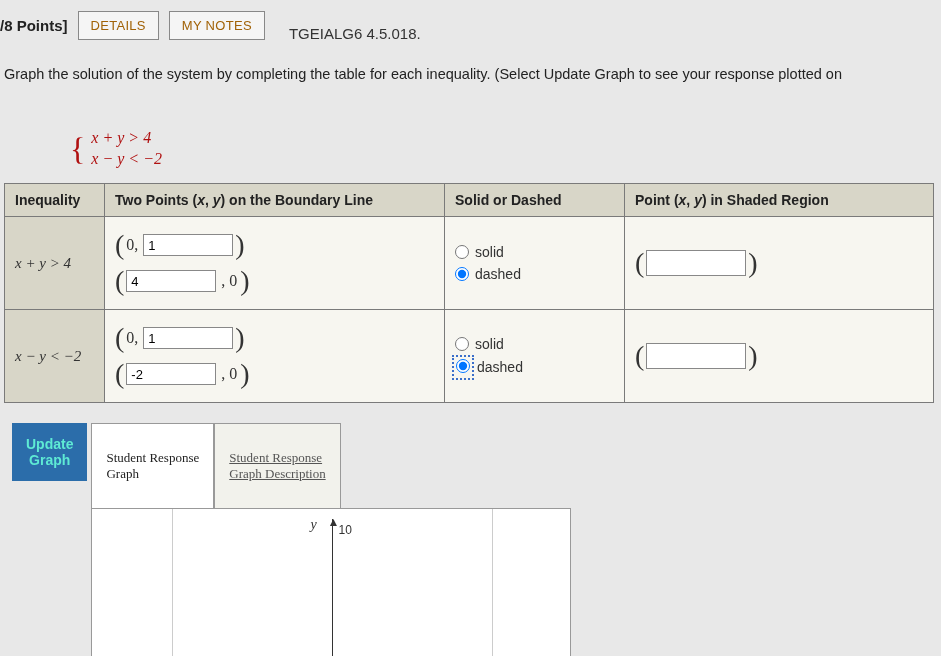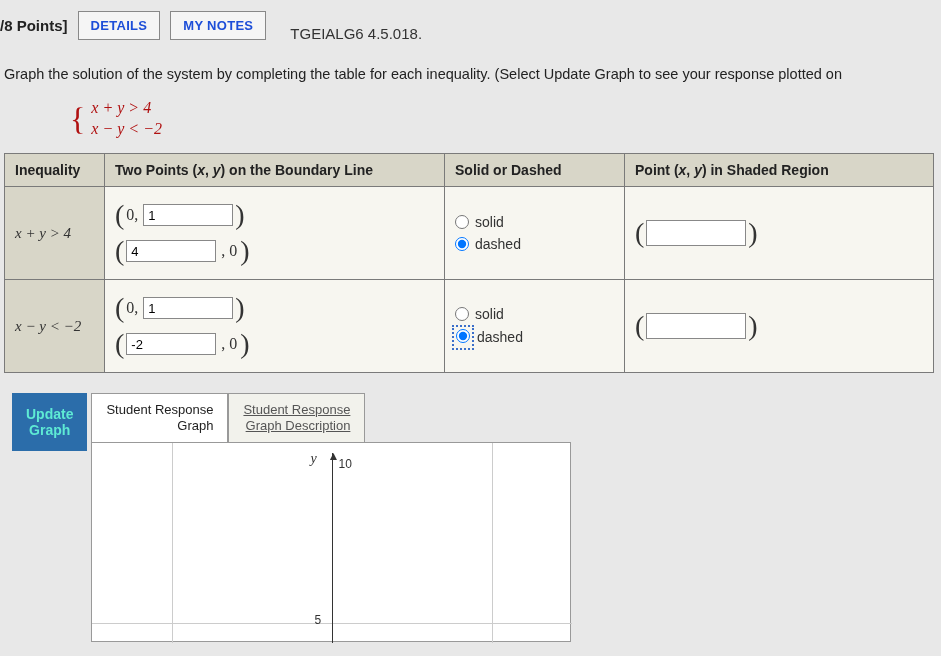--- a/index.html
+++ b/index.html
@@ -22,23 +22,23 @@
     .points {
       font-weight: bold;
       font-size: 15px;
       color: #222;
     }
     .btn-outline {
       background: #f5f5f5;
       border: 1px solid #888;
       padding: 6px 12px;
       font-size: 13px;
-      color: #1d4ed8;
+      color: #a16207;
       cursor: pointer;
-      font-weight: 700;
+      font-weight: 400;
       letter-spacing: 0.3px;
     }
     .question-code {
       font-size: 15px;
       color: #333;
       margin-left: 14px;
       font-weight: 500;
       margin-top: 17px;
     }
     .instruction {
@@ -46,20 +46,21 @@
       font-size: 14.5px;
       color: #222;
       line-height: 1.5;
     }
     .system {
       padding: 0 0 14px 70px;
       font-size: 16px;
       color: #b01010;
       font-style: italic;
       font-family: 'Times New Roman', serif;
+      margin-top: 30px;
     }
     .brace {
       font-size: 32px;
       vertical-align: middle;
       display: inline-block;
       line-height: 40px;
       margin-right: 2px;
       font-style: normal;
     }
     .eqs {
@@ -160,27 +161,28 @@
     }
     .tabbox {
       margin-left: 4px;
     }
     .tabs {
       display: flex;
     }
     .tab {
       border: 1px solid #999;
       border-bottom: none;
-      padding: 8px 14px;
+      padding: 26px 14px;
       font-size: 13px;
-      text-align: right;
+      text-align: left;
       line-height: 1.2;
       background: #f2f2ec;
       cursor: pointer;
       color: #444;
+      font-family: Liberation Serif, serif;
     }
     .tab.active {
       background: #fff;
       color: #222;
     }
     .tab.inactive {
       color: #555;
       text-decoration: underline;
     }
     .graph-canvas {

